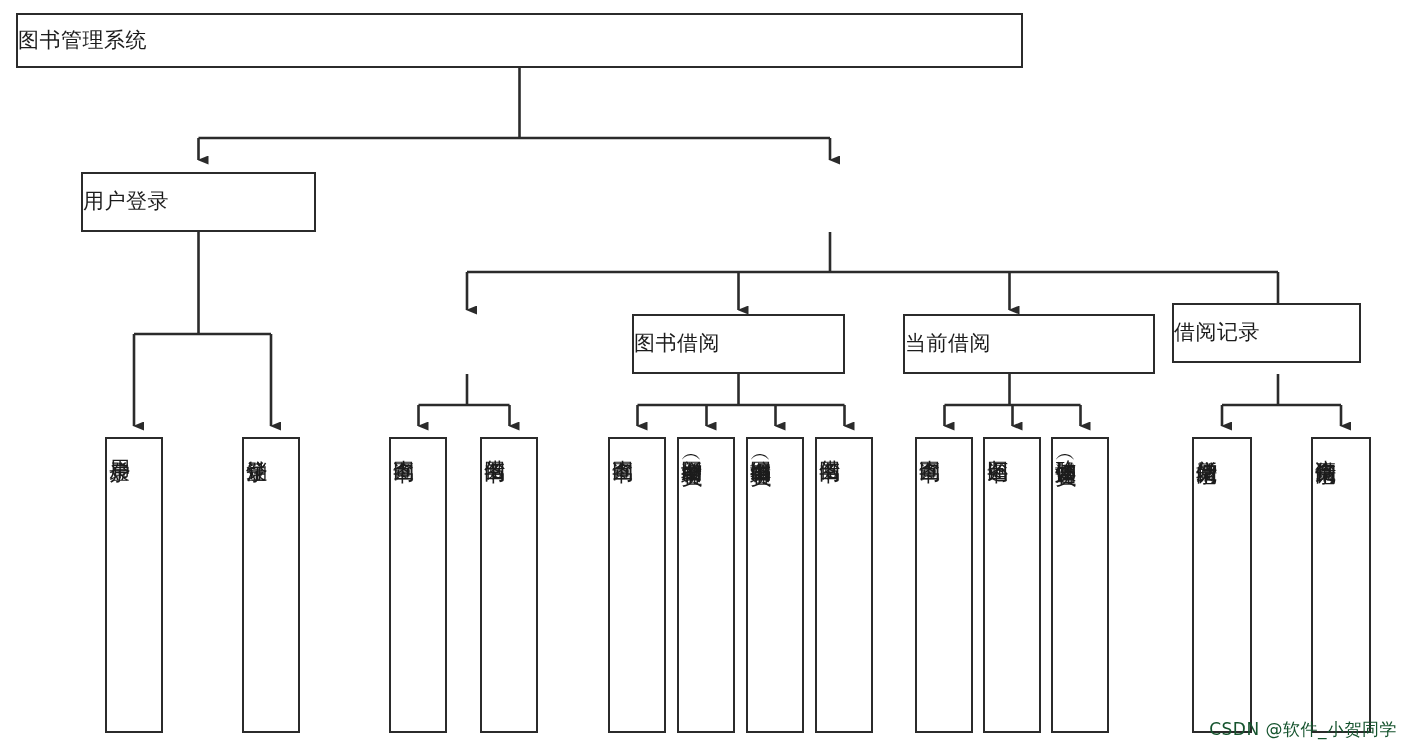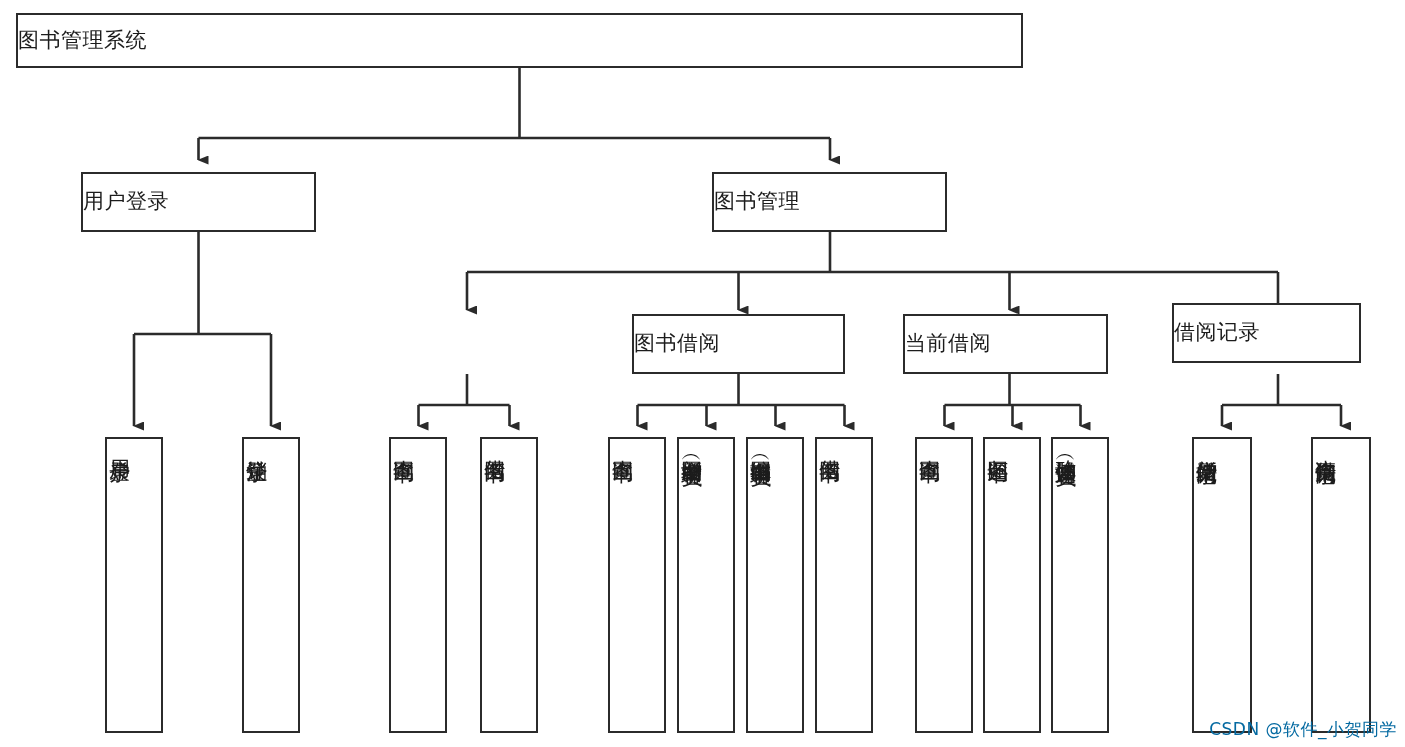--- a/index.html
+++ b/index.html
@@ -54,21 +54,21 @@
     white-space: nowrap;
   }
   .leaf-box .node-label-v {
     padding-top: 4px;
   }
   #watermark {
     position: absolute;
     right: 8px;
     bottom: 6px;
     font-size: 17px;
-    color: #0369a1;
+    color: #14532d;
     letter-spacing: 0.5px;
     white-space: nowrap;
     pointer-events: none;
   }
 </style>
 </head>
 <body>
 
 <div id="diagram-root">
 
@@ -123,28 +123,25 @@
     </g>
   </svg>
 
   <div class="node-box" style="left:16px; top:13px; width:1007px; height:55px;">
     <span class="node-label-h">图书管理系统</span>
   </div>
 
   <div class="node-box" style="left:81px; top:172px; width:235px; height:60px;">
     <span class="node-label-h">用户登录</span>
   </div>
-  <div class="node-box" style="left:712px; top:172px; width:235px; height:60px;">
-    <span class="node-label-h">图书管理</span>
-  </div>
 
   <div class="node-box" style="left:632px; top:314px; width:213px; height:60px;font-family:Liberation Serif, serif;">
     <span class="node-label-h">图书借阅</span>
   </div>
-  <div class="node-box" style="left:903px; top:314px; width:205px; height:60px;">
+  <div class="node-box" style="left:903px; top:314px; width:252px; height:60px;">
     <span class="node-label-h">当前借阅</span>
   </div>
   <div class="node-box" style="left:1172px; top:303px; width:189px; height:60px;">
     <span class="node-label-h">借阅记录</span>
   </div>
 
   <div class="node-box leaf-box" style="left:105px; top:437px; width:58px; height:296px; align-items:flex-start;">
     <span class="node-label-v">用户登录</span>
   </div>
   <div class="node-box leaf-box" style="left:242px; top:437px; width:58px; height:296px; align-items:flex-start;">

